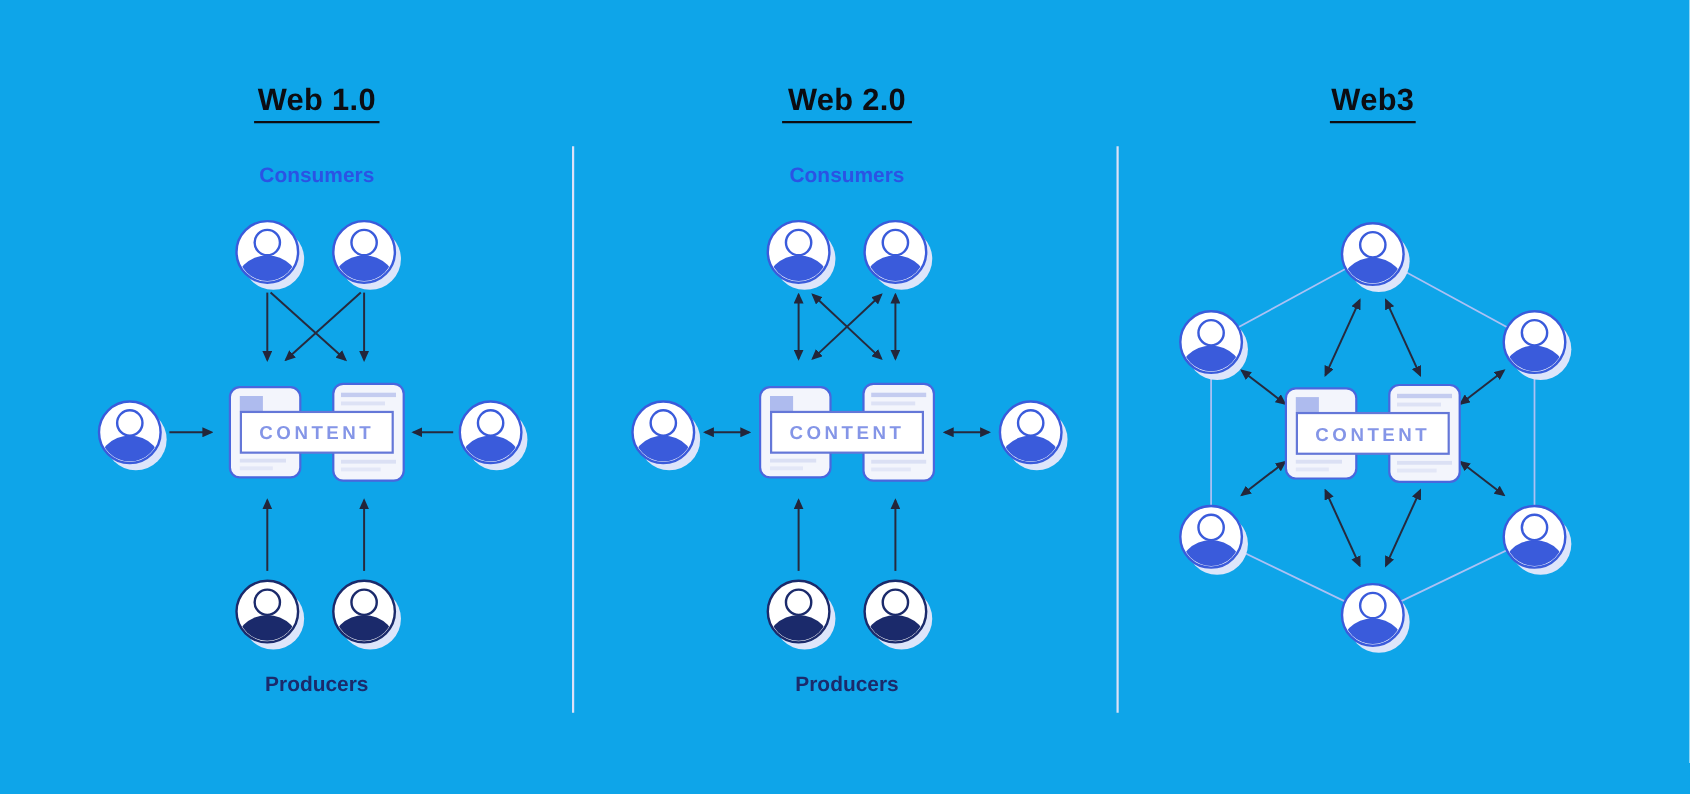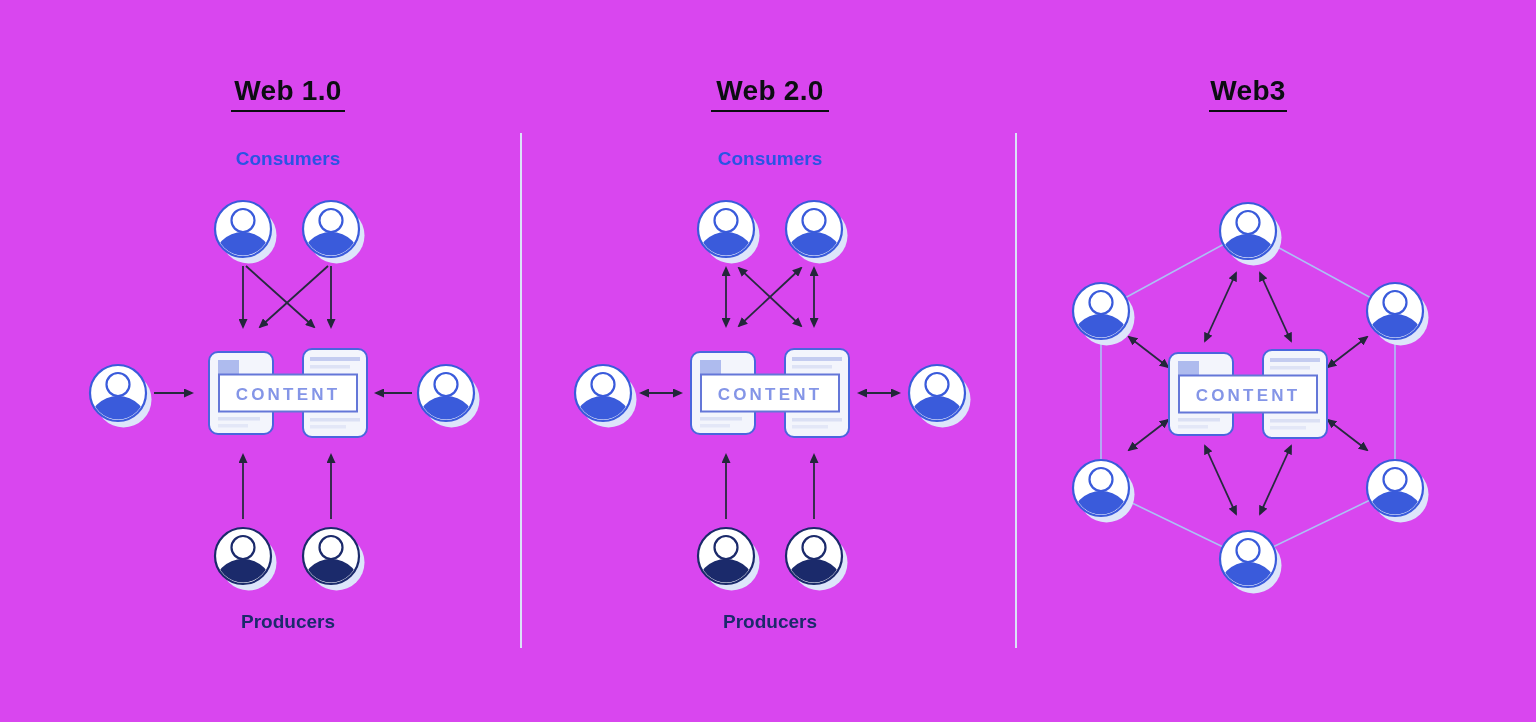--- a/index.html
+++ b/index.html
@@ -1,16 +1,16 @@
 <!DOCTYPE html>
 <html><head>
 <meta charset="utf-8">
 <style>
   html, body { margin: 0; padding: 0; background: #ffffff; }
-  .stage { position: relative; width: 1536px; height: 722px; background: #d946ef; overflow: hidden; }
+  .stage { position: relative; width: 1536px; height: 722px; background: #0ea5e9; overflow: hidden; }
   svg { display: block; }
   text { font-family: "Liberation Sans", sans-serif; }
   .ptitle { font-size: 28px; font-weight: 600; fill: #0c0d12; letter-spacing: 0.3px; }
   .grouplabel { font-size: 19px; font-weight: 700; }
   .consumers-label { fill: #2b53e4; }
   .producers-label { fill: #1b2a6b; }
   .content-label { font-size: 17px; font-weight: 700; letter-spacing: 3.2px; fill: #8495e7; }
   .arr  { stroke: #262a3e; stroke-width: 1.8; fill: none; marker-end: url(#ah); }
   .arr2 { stroke: #262a3e; stroke-width: 1.8; fill: none; marker-end: url(#ah); marker-start: url(#ah); }
   .hexedge { stroke: #acc1f4; stroke-width: 1.6; }

